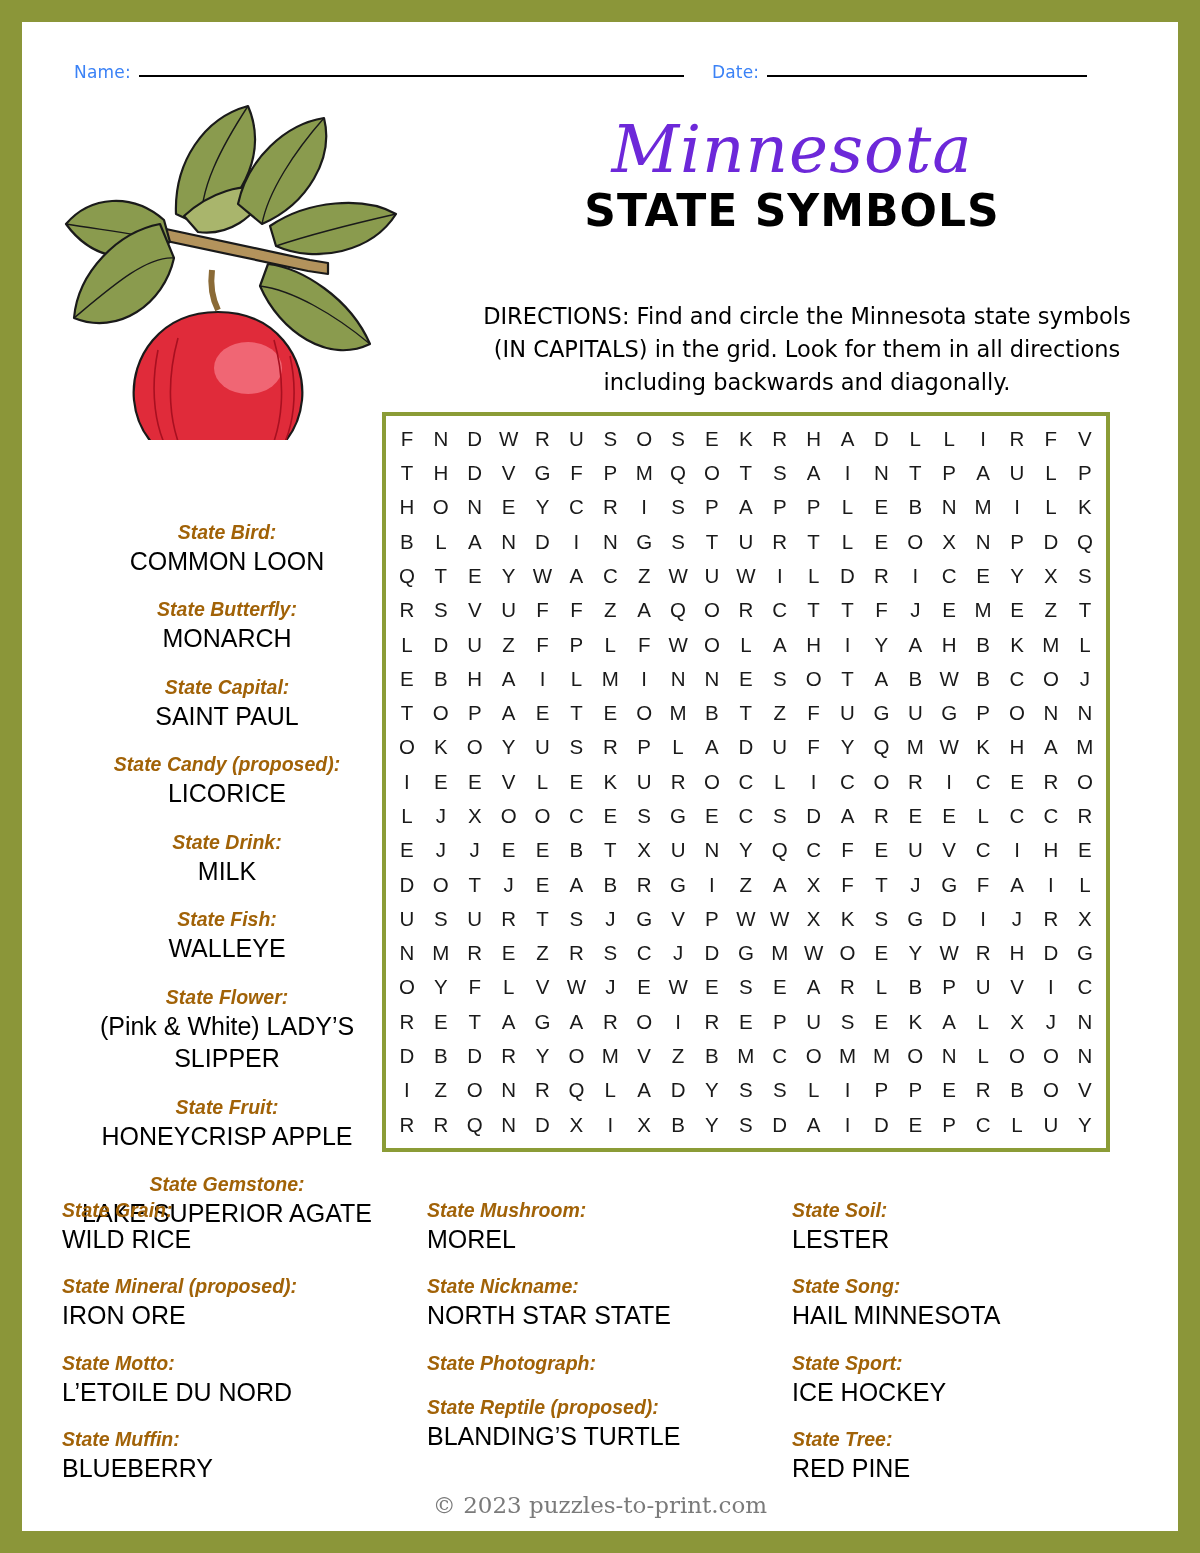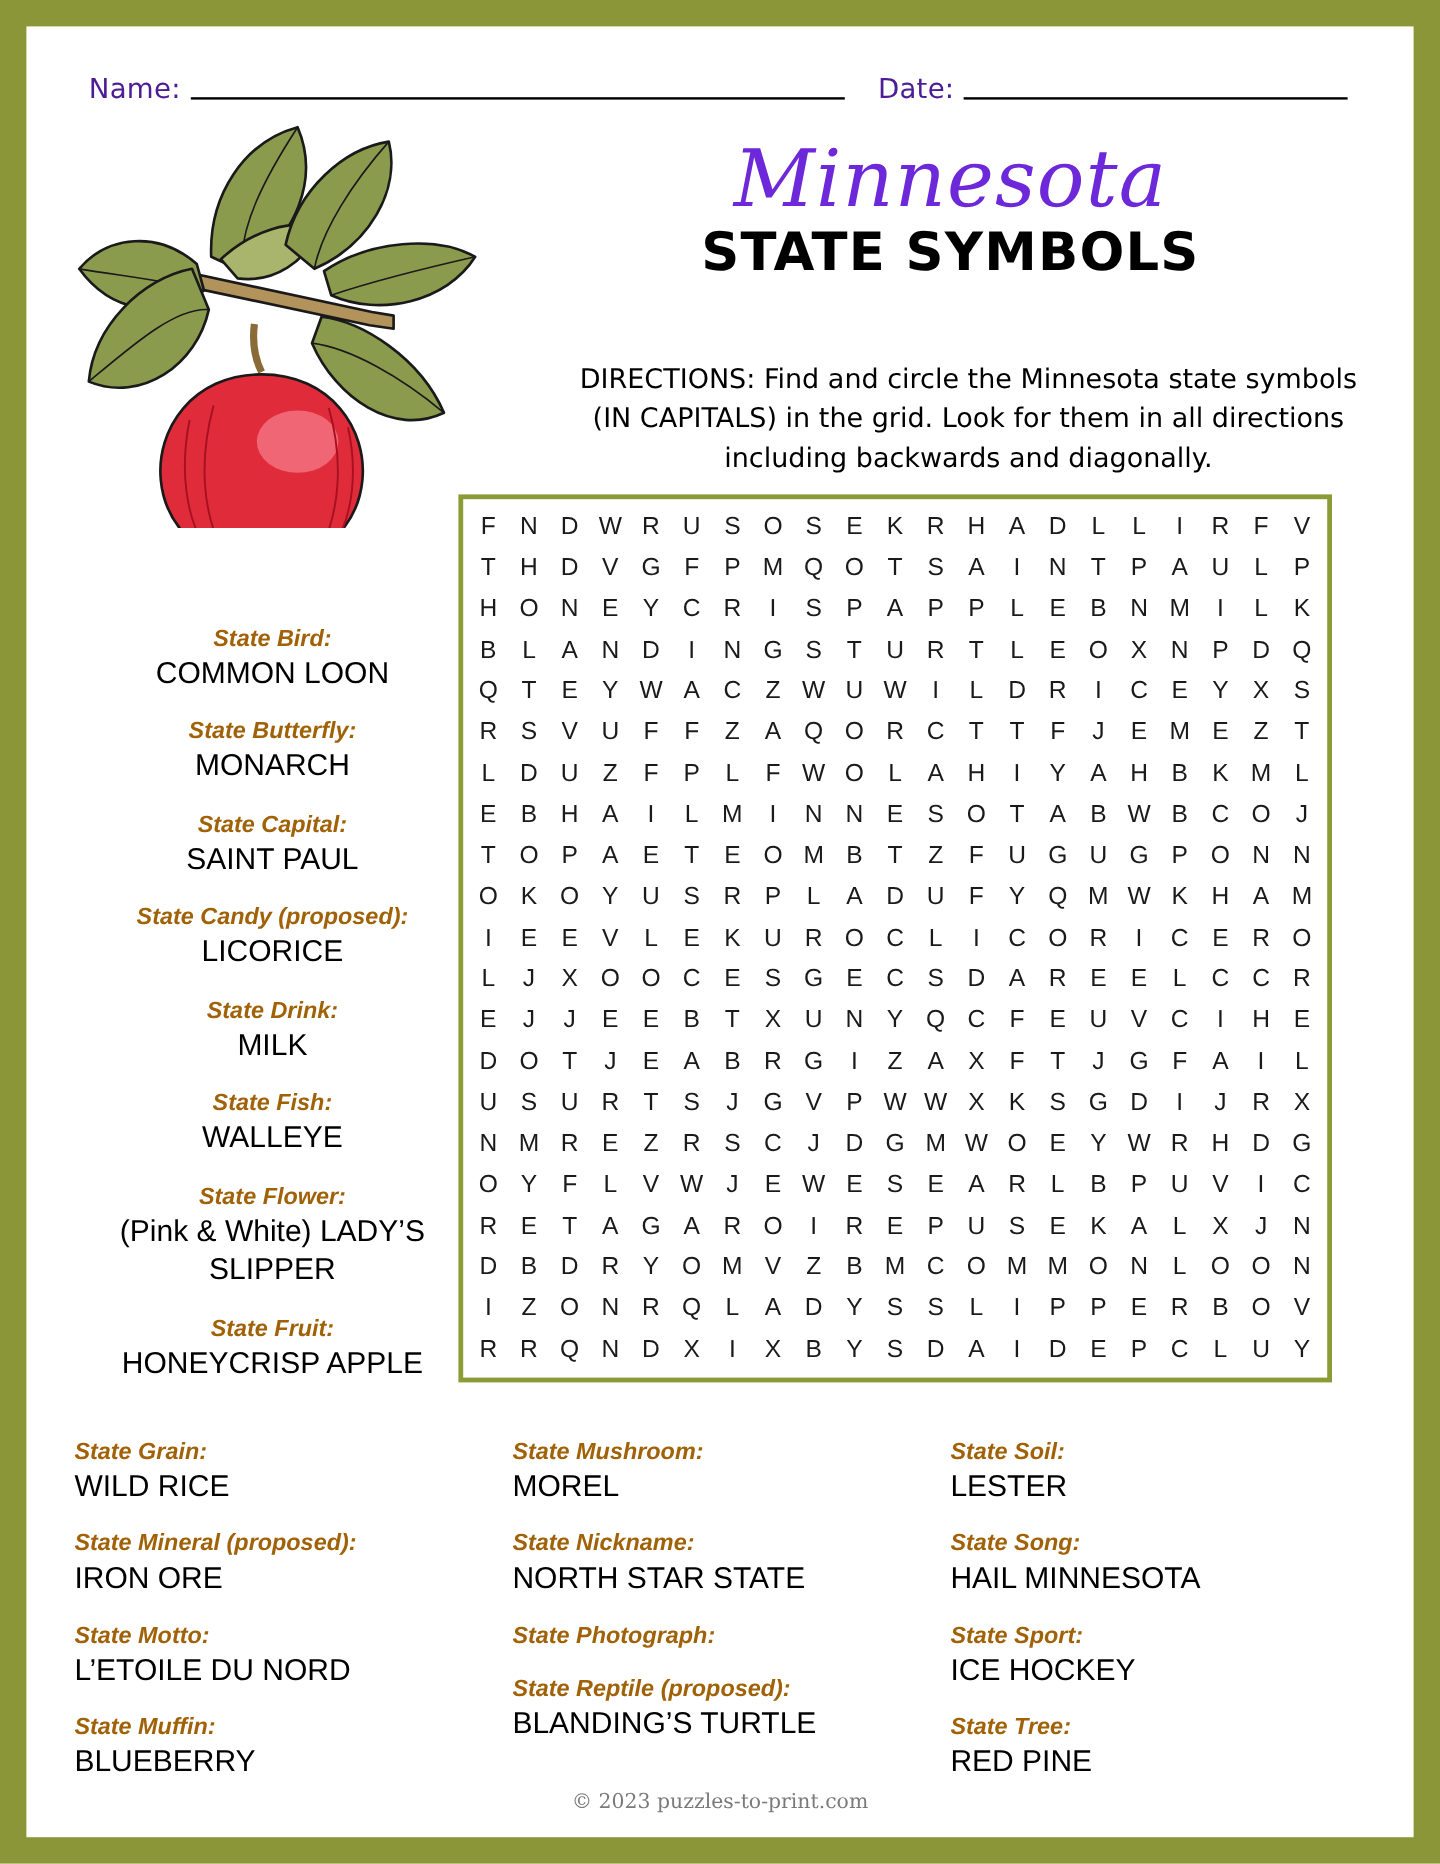--- a/index.html
+++ b/index.html
@@ -27,22 +27,22 @@
   .namedate {
     position: absolute;
     left: 52px;
     top: 40px;
     width: 1062px;
     display: flex;
     align-items: flex-end;
     font-family: "DejaVu Sans", sans-serif;
   }
   .nd-label {
-    font-size: 23px;
-    color: #4c1d95;
+    font-size: 17px;
+    color: #3b82f6;
     white-space: nowrap;
     letter-spacing: .2px;
   }
   .nd-line {
     height: 0;
     border-bottom: 2px solid #000;
     margin: 0 0 5px 8px;
   }
   .nd-line.name { width: 545px; }
   .nd-line.date { width: 320px; }
@@ -159,21 +159,21 @@
   .bcol .entry { margin-bottom: 19px; }
 
   
   .footer {
     position: absolute;
     left: 0;
     top: 1470px;
     width: 1156px;
     text-align: center;
     font-family: "DejaVu Serif", serif;
-    font-size: 17px;
+    font-size: 23px;
     color: #7a7a7a;
   }
 </style>
 </head>
 <body>
 
 <div class="page">
 
   <div class="namedate">
     <span class="nd-label">Name:</span>
@@ -745,20 +745,24 @@
         <div class="val">WALLEYE</div>
       </div>
       <div class="entry">
         <div class="cat">State Flower:</div>
         <div class="val">(Pink &amp; White) LADY’S SLIPPER</div>
       </div>
       <div class="entry">
         <div class="cat">State Fruit:</div>
         <div class="val">HONEYCRISP APPLE</div>
       </div>
+      <div class="entry">
+        <div class="cat">State Gemstone:</div>
+        <div class="val">LAKE SUPERIOR AGATE</div>
+      </div>
     </div>
 
   <div class="bottom-cols">
     <div class="bcol">
         <div class="entry">
           <div class="cat">State Grain:</div>
           <div class="val">WILD RICE</div>
         </div>
         <div class="entry">
           <div class="cat">State Mineral (proposed):</div>

